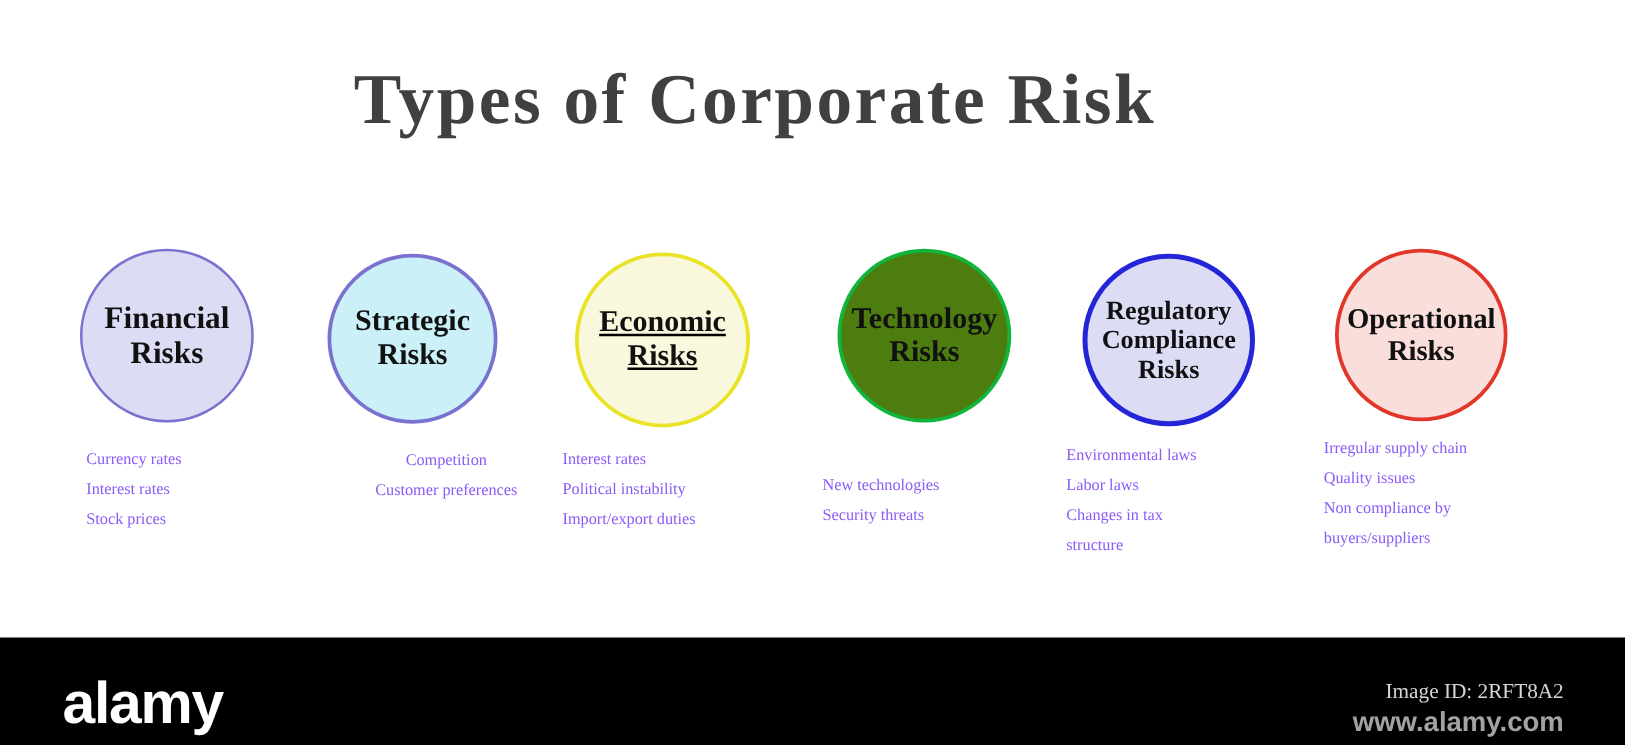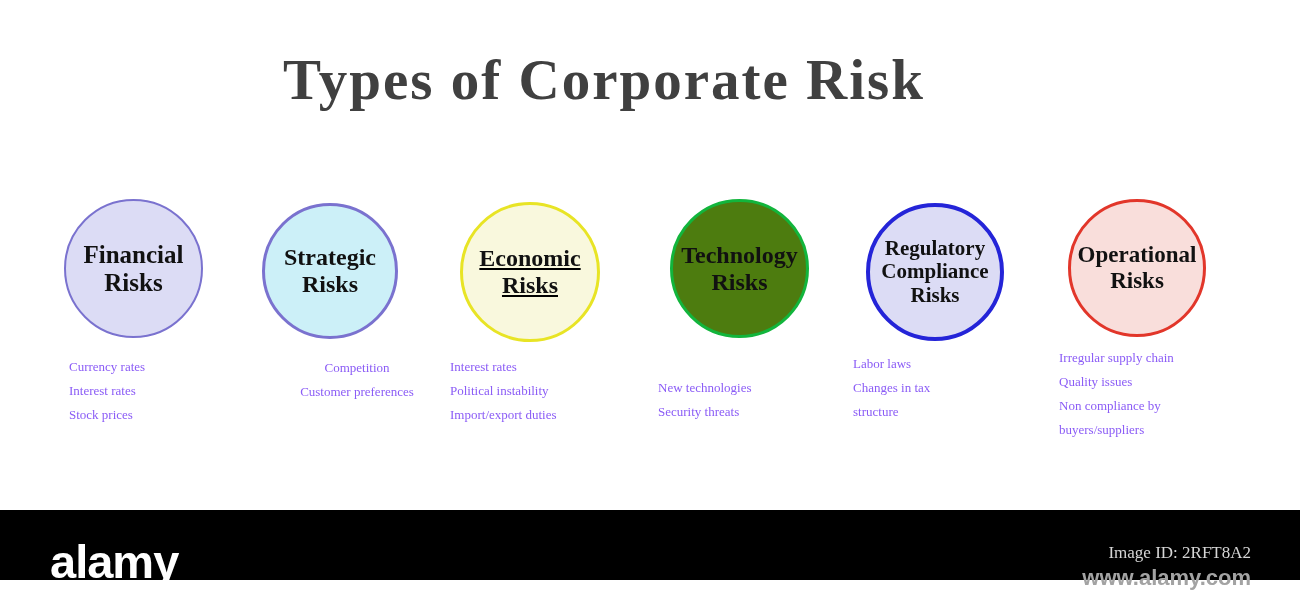--- a/index.html
+++ b/index.html
@@ -82,21 +82,21 @@
     display: block;
     white-space: pre-line;
   }
 
   
   #footer-bar {
     position: absolute;
     left: 0;
     top: 510px;
     width: 1300px;
-    height: 70px;
+    height: 86px;
     background: #000000;
   }
   #alamy-logo {
     position: absolute;
     left: 50px;
     top: 28px;
     color: #ffffff;
     font-family: "Liberation Sans", "DejaVu Sans", sans-serif;
     font-weight: bold;
     font-size: 47px;
@@ -158,21 +158,21 @@
 Risks</div>
         </div>
         <div class="risk-items" style="left: 658px; top: 376px; width: 200px;"><span class="risk-item">New technologies</span><span class="risk-item">Security threats</span></div>
       </div>
       <div class="risk-group" style="left: 0px; top: 0px; position: absolute;">
         <div class="risk-circle" style="left: 866px; top: 203px; width: 138px; height: 138px; background: rgb(220, 220, 245); border: 4px solid rgb(36, 36, 216); position: absolute;">
           <div class="risk-circle-label" style="font-size: 21px;">Regulatory
 Compliance
 Risks</div>
         </div>
-        <div class="risk-items" style="left: 853px; top: 352px; width: 200px;"><span class="risk-item">Labor laws</span><span class="risk-item">Changes in tax
+        <div class="risk-items" style="left: 853px; top: 352px; width: 200px;"><span class="risk-item">Environmental laws</span><span class="risk-item">Labor laws</span><span class="risk-item">Changes in tax
 structure</span></div>
       </div>
       <div class="risk-group" style="left: 0px; top: 0px; position: absolute;">
         <div class="risk-circle" style="left: 1068px; top: 199px; width: 138px; height: 138px; background: rgb(249, 222, 219); border: 3px solid rgb(226, 54, 42); position: absolute;">
           <div class="risk-circle-label" style="font-size: 23px;">Operational
 Risks</div>
         </div>
         <div class="risk-items" style="left: 1059px; top: 346px; width: 230px;"><span class="risk-item"> Irregular supply chain</span><span class="risk-item">Quality issues</span><span class="risk-item">Non compliance by
 buyers/suppliers</span></div>
       </div>

